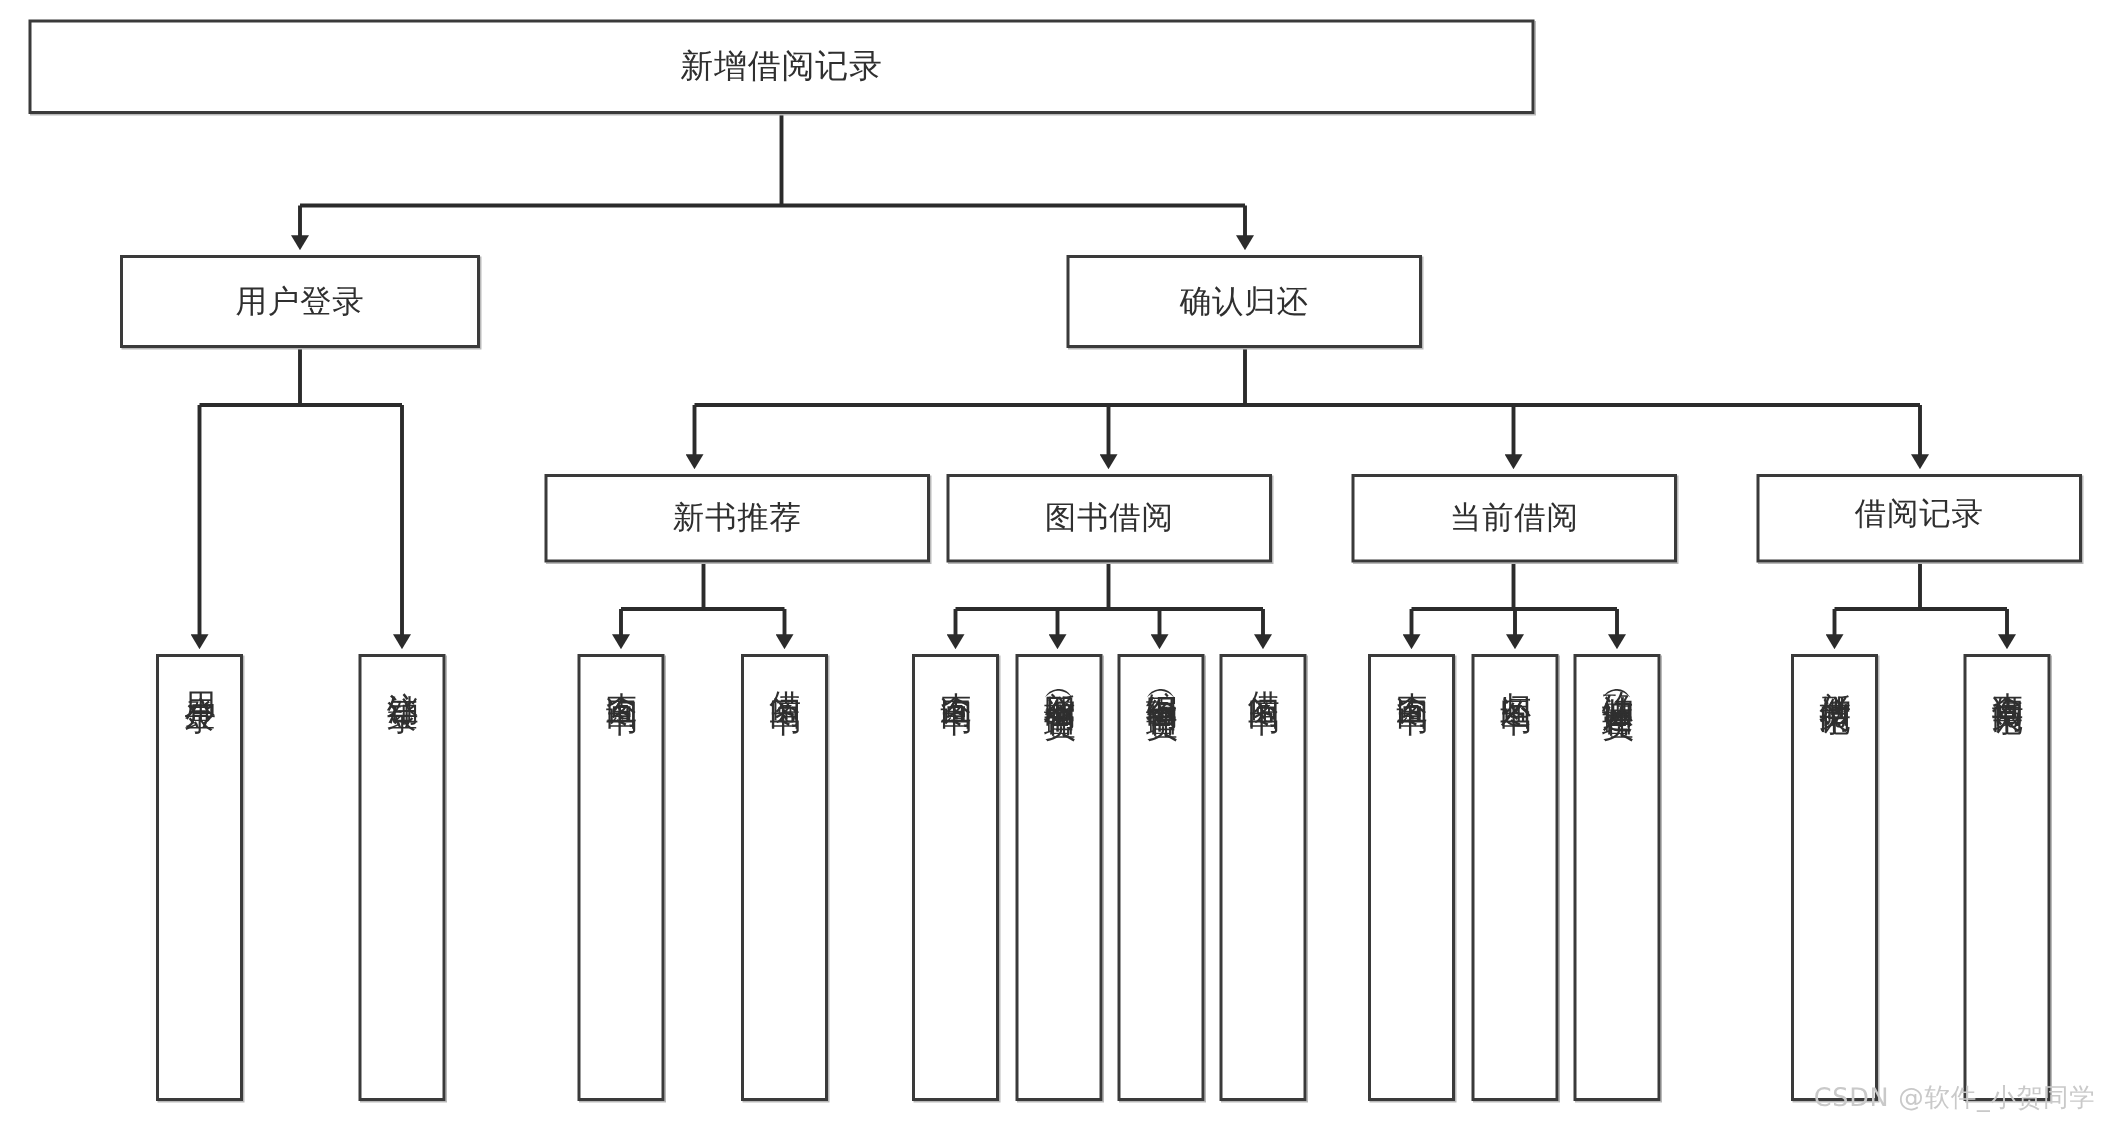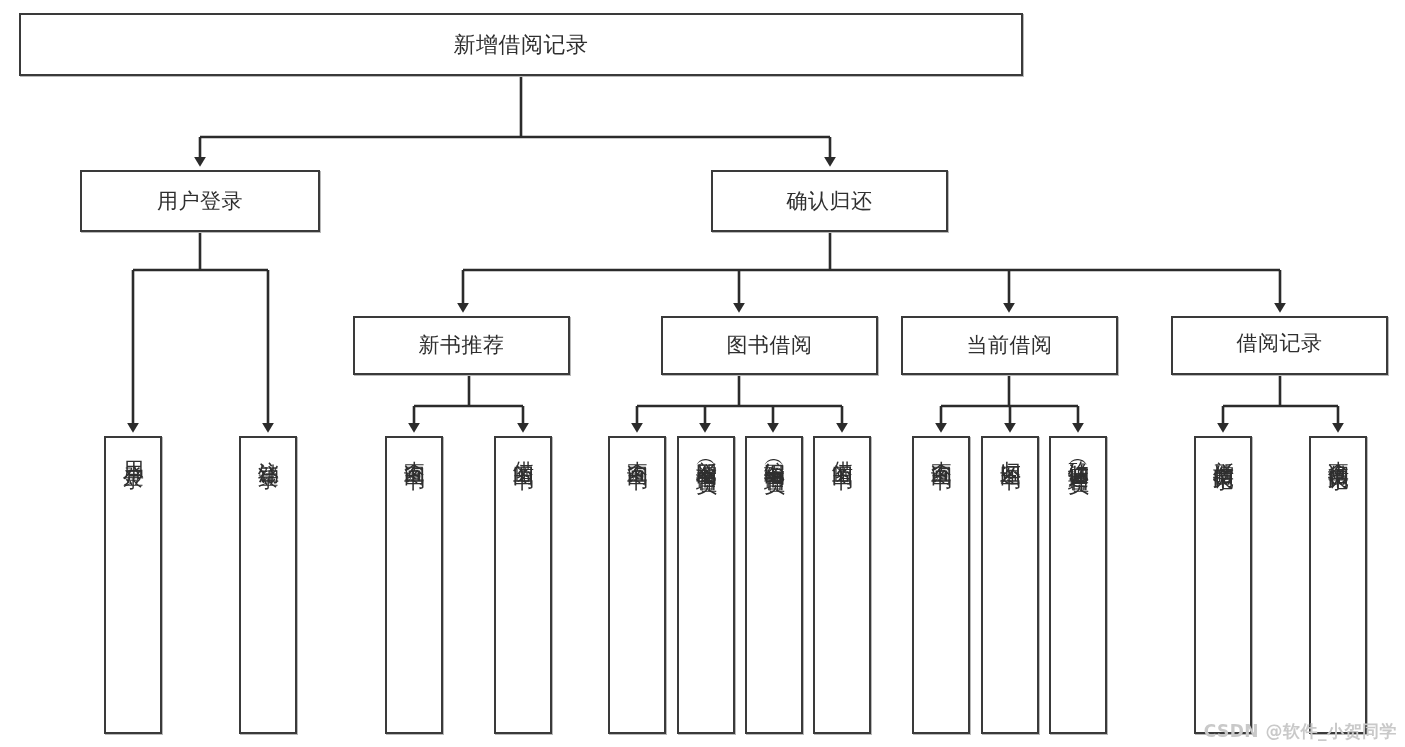--- a/index.html
+++ b/index.html
@@ -70,21 +70,20 @@
   }
   .watermark {
     position: absolute;
     right: 8px;
     bottom: 4px;
     font-size: 17px;
     color: #c9c9c9;
     letter-spacing: 0.5px;
     z-index: 5;
     white-space: nowrap;
-    font-weight: bold;
   }
 </style>
 </head>
 <body>
 
 <div id="canvas">
 
   <svg id="wires" viewBox="0 0 1405 747" xmlns="http://www.w3.org/2000/svg">
     <defs>
       <marker id="arrow" markerWidth="10" markerHeight="12" refX="1.2" refY="6" orient="auto" markerUnits="userSpaceOnUse">
@@ -139,24 +138,24 @@
     <span class="node-label">新增借阅记录</span>
   </div>
 
   <div class="node h" style="left:80px; top:170px; width:240px; height:62px;">
     <span class="node-label">用户登录</span>
   </div>
   <div class="node h" style="left:711px; top:170px; width:237px; height:62px;">
     <span class="node-label">确认归还</span>
   </div>
 
-  <div class="node h" style="left:353px; top:316px; width:217px; height:59px;">
+  <div class="node h" style="left:363px; top:316px; width:257px; height:59px;">
     <span class="node-label">新书推荐</span>
   </div>
-  <div class="node h" style="left:631px; top:316px; width:217px; height:59px;margin-left:30px;">
+  <div class="node h" style="left:631px; top:316px; width:217px; height:59px;">
     <span class="node-label">图书借阅</span>
   </div>
   <div class="node h" style="left:901px; top:316px; width:217px; height:59px;">
     <span class="node-label">当前借阅</span>
   </div>
   <div class="node h" style="left:1171px; top:316px; width:217px; height:59px;font-family:Liberation Mono, monospace;">
     <span class="node-label">借阅记录</span>
   </div>
 
   <div class="node v" style="left:104px; top:436px; width:58px; height:298px;">

